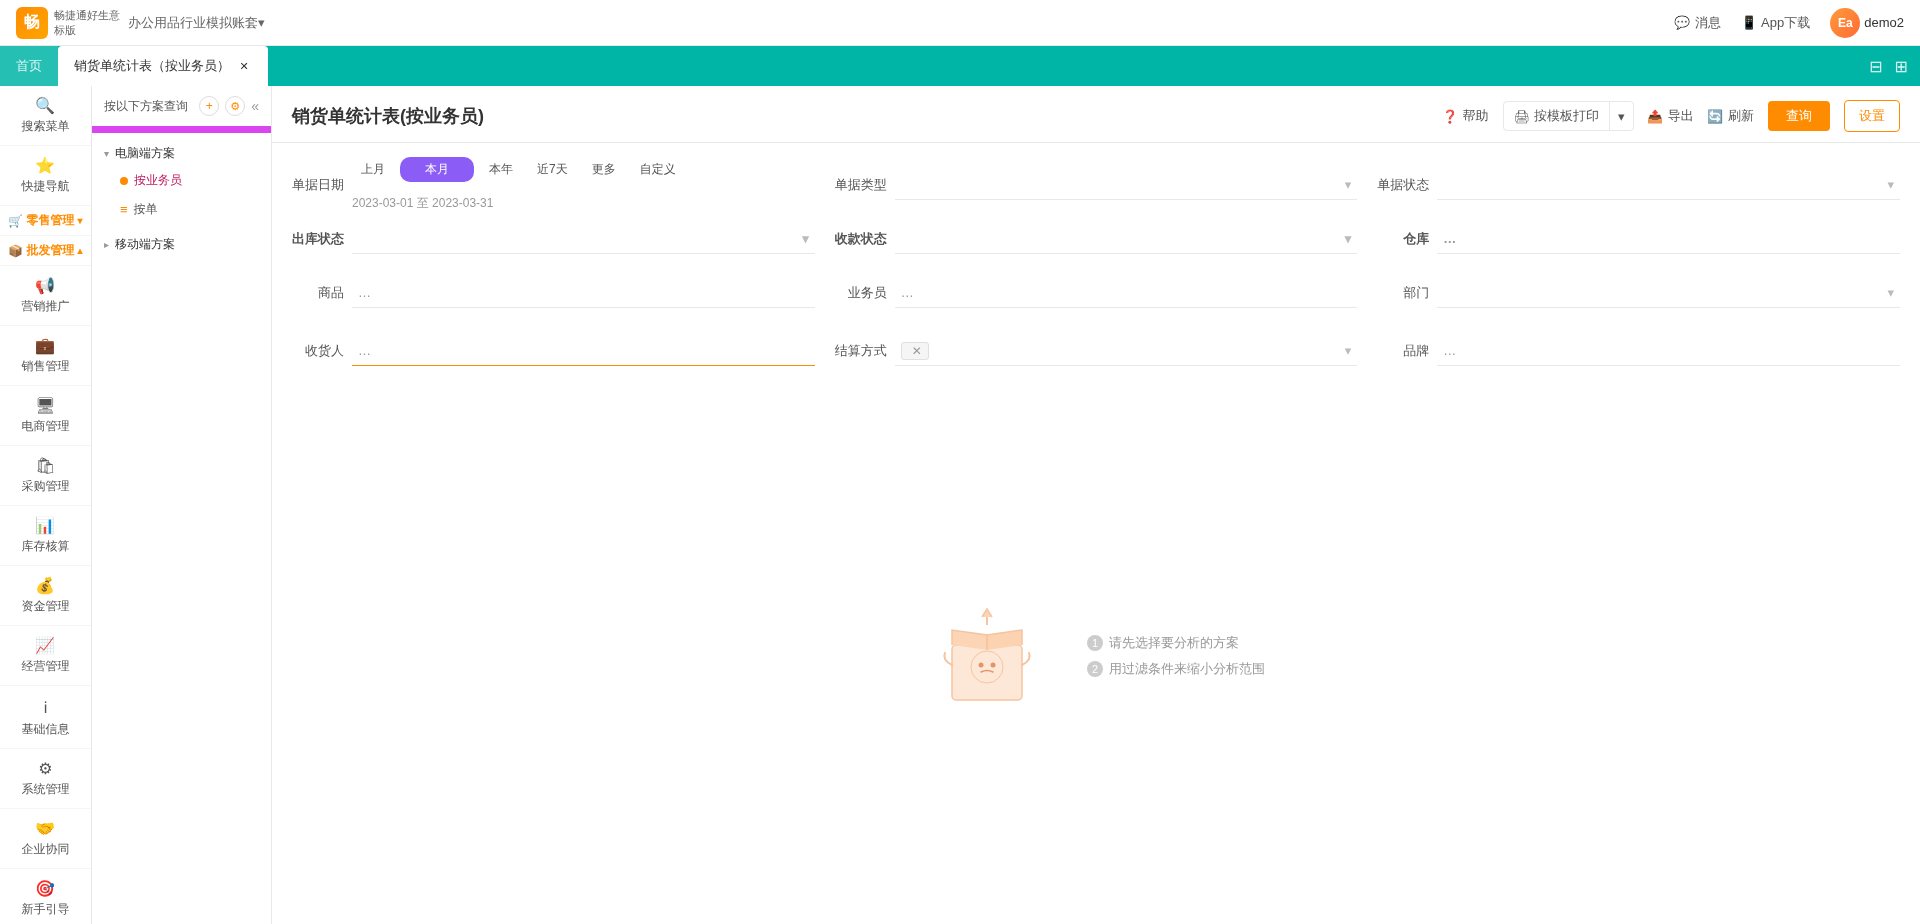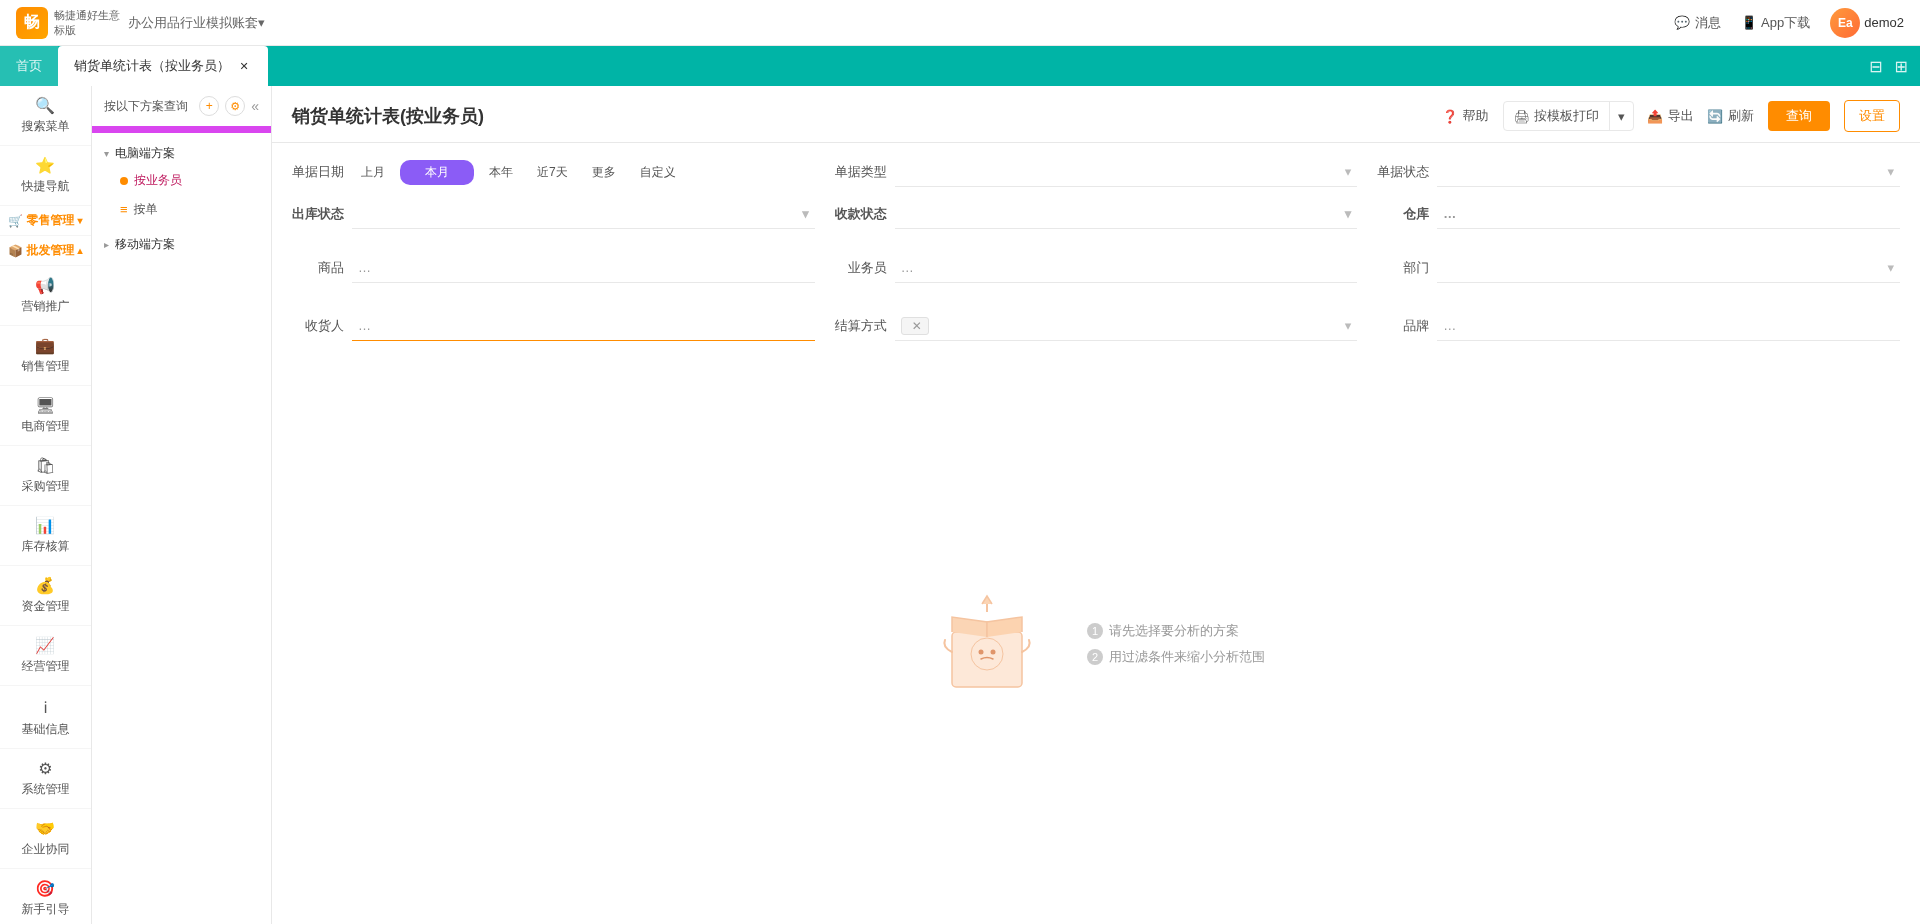--- a/index.html
+++ b/index.html
@@ -595,20 +595,21 @@
             <span class="filter-field-label">单据日期</span>
             <div style="flex:1; display:flex; flex-direction:column; gap:13px;">
               <div class="date-filter">
                 <span class="date-btn">上月</span>
                 <span class="date-btn active">本月</span>
                 <span class="date-btn">本年</span>
                 <span class="date-btn">近7天</span>
                 <span class="date-btn">更多</span>
                 <span class="date-btn">自定义</span>
               </div>
+              <div class="date-range">2023-03-01 至 2023-03-31</div>
             </div>
           </div>
           <div class="filter-field">
             <span class="filter-field-label">单据类型</span>
             <div class="filter-field-input">
               <span class="ff-text"></span>
               <span class="ff-icon">▾</span>
             </div>
           </div>
           <div class="filter-field">

